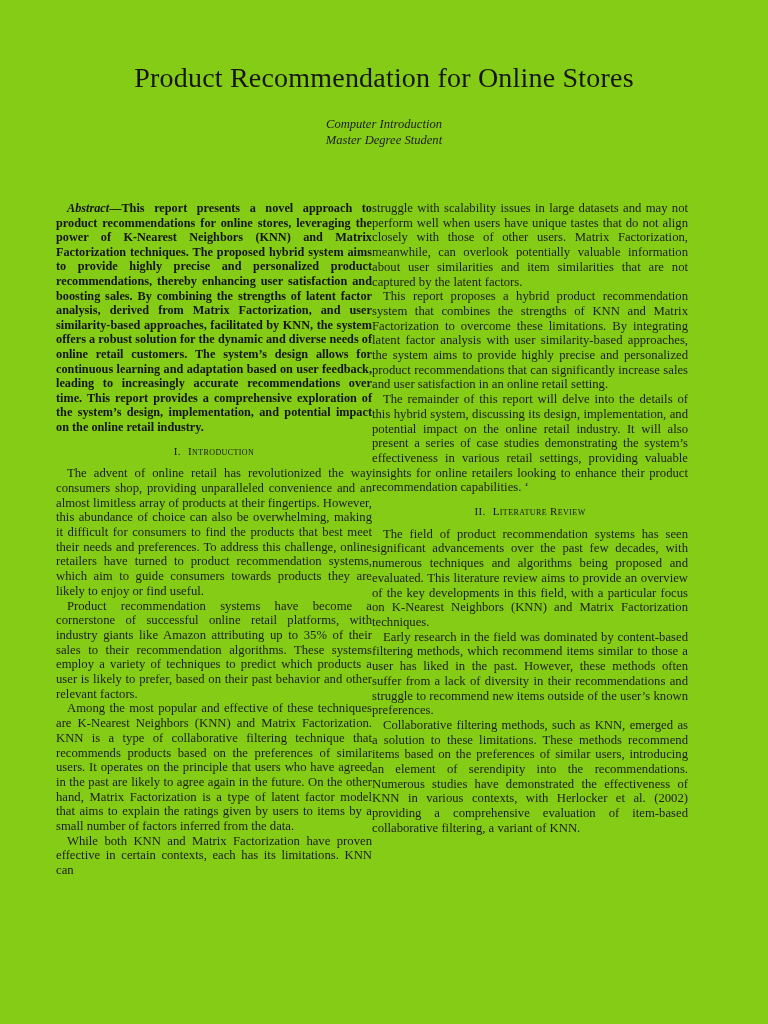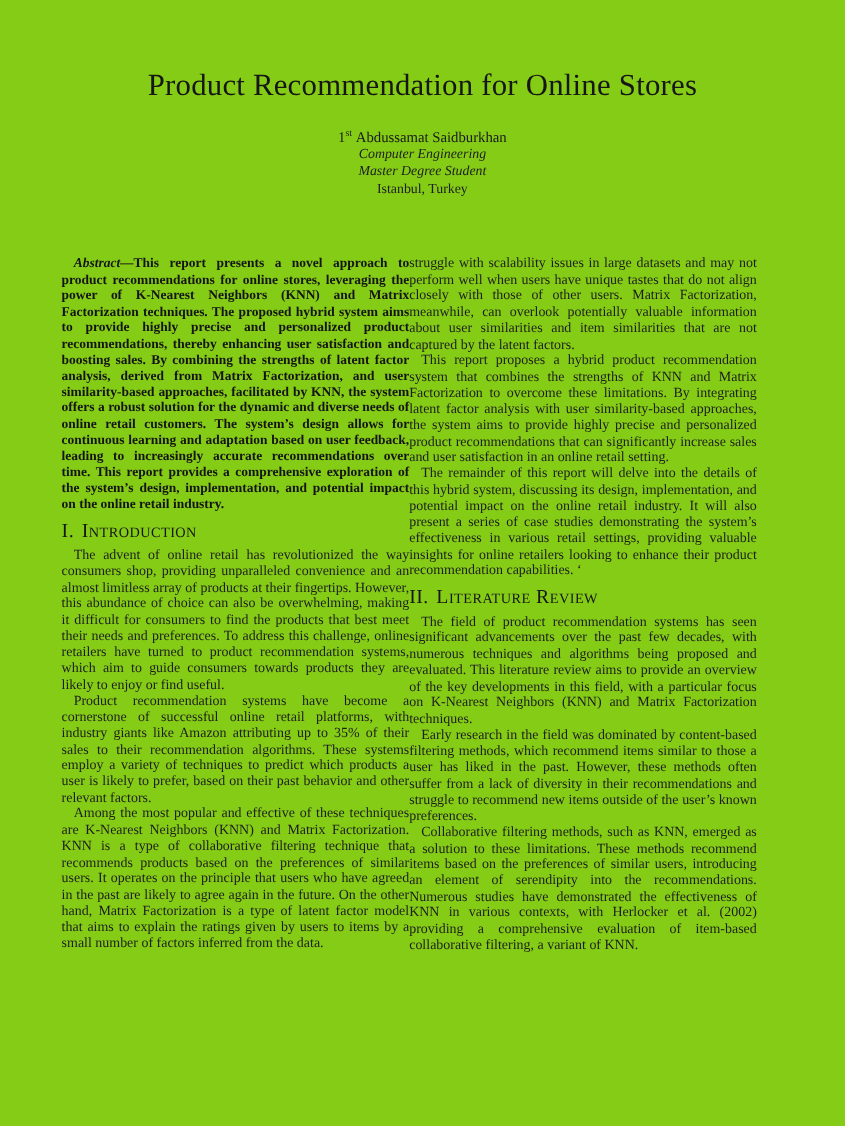--- a/index.html
+++ b/index.html
@@ -70,56 +70,56 @@
     font-weight: bold;
     font-size: 12.25px;
     line-height: 14.6px;
     color: #141414;
   }
   .lead {
     font-style: italic;
   }
   .sec-heading {
     margin: 9px 0 8px 0;
+    text-align: center;
     text-indent: 0;
-    font-size: 18px;
+    font-size: 11px;
     font-weight: normal;
     font-variant: small-caps;
     letter-spacing: 0.4px;
     color: #161616;
   }
   .sec-num {
     margin-right: 7px;
   }
 </style>
 </head>
 <body>
 
 <div class="page">
 
   <h1 class="paper-title">Product Recommendation for Online Stores</h1>
 
   <div class="author-block">
-    <div class="author-name"><span>1</span><sup>st</sup>&nbsp;<span>Abdussamat Saidburkhan</span></div>
-    <div class="author-aff">Computer Engineering</div>
+    <div class="author-aff">Computer Introduction</div>
     <div class="author-aff">Master Degree Student</div>
-    <div class="author-loc">Istanbul, Turkey</div>
   </div>
 
   <div class="columns">
 
     <div class="col">
       <p class="body-par abstract-par"><span class="lead">Abstract</span><span>—This report presents a novel approach to product recommendations for online stores, leveraging the power of K-Nearest Neighbors (KNN) and Matrix Factorization techniques. The proposed hybrid system aims to provide highly precise and personalized product recommendations, thereby enhancing user satisfaction and boosting sales. By combining the strengths of latent factor analysis, derived from Matrix Factorization, and user similarity-based approaches, facilitated by KNN, the system offers a robust solution for the dynamic and diverse needs of online retail customers. The system’s design allows for continuous learning and adaptation based on user feedback, leading to increasingly accurate recommendations over time. This report provides a comprehensive exploration of the system’s design, implementation, and potential impact on the online retail industry.</span></p>
 
 
       <h2 class="sec-heading"><span class="sec-num">I.</span><span>Introduction</span></h2>
 
       <p class="body-par">The advent of online retail has revolutionized the way consumers shop, providing unparalleled convenience and an almost limitless array of products at their fingertips. However, this abundance of choice can also be overwhelming, making it difficult for consumers to find the products that best meet their needs and preferences. To address this challenge, online retailers have turned to product recommendation systems, which aim to guide consumers towards products they are likely to enjoy or find useful.</p>
       <p class="body-par">Product recommendation systems have become a cornerstone of successful online retail platforms, with industry giants like Amazon attributing up to 35% of their sales to their recommendation algorithms. These systems employ a variety of techniques to predict which products a user is likely to prefer, based on their past behavior and other relevant factors.</p>
       <p class="body-par">Among the most popular and effective of these techniques are K-Nearest Neighbors (KNN) and Matrix Factorization. KNN is a type of collaborative filtering technique that recommends products based on the preferences of similar users. It operates on the principle that users who have agreed in the past are likely to agree again in the future. On the other hand, Matrix Factorization is a type of latent factor model that aims to explain the ratings given by users to items by a small number of factors inferred from the data.</p>
+      <p class="body-par">While both KNN and Matrix Factorization have proven effective in certain contexts, each has its limitations. KNN can</p>
     </div>
 
     <div class="col">
       <p class="body-par no-indent">struggle with scalability issues in large datasets and may not perform well when users have unique tastes that do not align closely with those of other users. Matrix Factorization, meanwhile, can overlook potentially valuable information about user similarities and item similarities that are not captured by the latent factors.</p>
       <p class="body-par">This report proposes a hybrid product recommendation system that combines the strengths of KNN and Matrix Factorization to overcome these limitations. By integrating latent factor analysis with user similarity-based approaches, the system aims to provide highly precise and personalized product recommendations that can significantly increase sales and user satisfaction in an online retail setting.</p>
       <p class="body-par">The remainder of this report will delve into the details of this hybrid system, discussing its design, implementation, and potential impact on the online retail industry. It will also present a series of case studies demonstrating the system’s effectiveness in various retail settings, providing valuable insights for online retailers looking to enhance their product recommendation capabilities. ‘</p>
 
       <h2 class="sec-heading"><span class="sec-num">II.</span><span>Literature Review</span></h2>
 
       <p class="body-par">The field of product recommendation systems has seen significant advancements over the past few decades, with numerous techniques and algorithms being proposed and evaluated. This literature review aims to provide an overview of the key developments in this field, with a particular focus on K-Nearest Neighbors (KNN) and Matrix Factorization techniques.</p>

